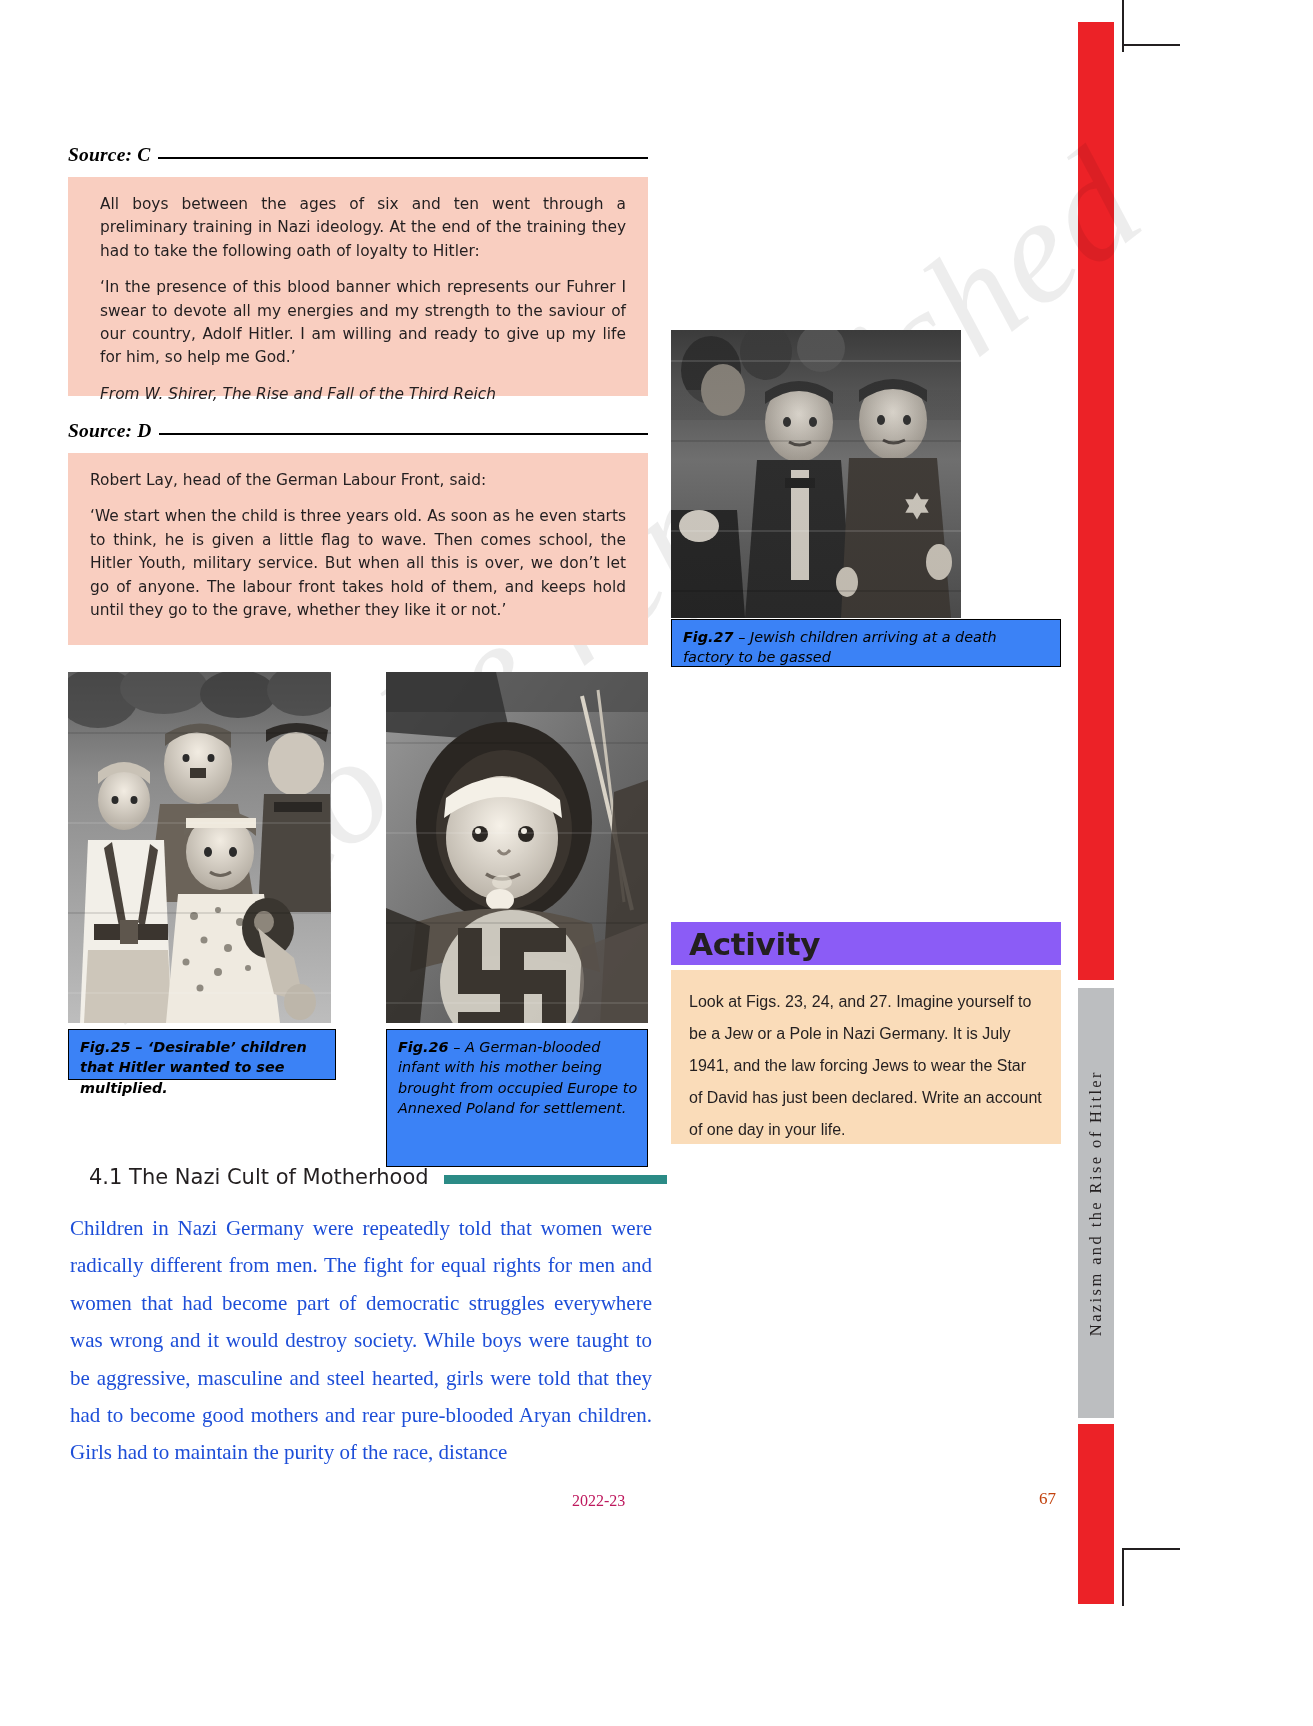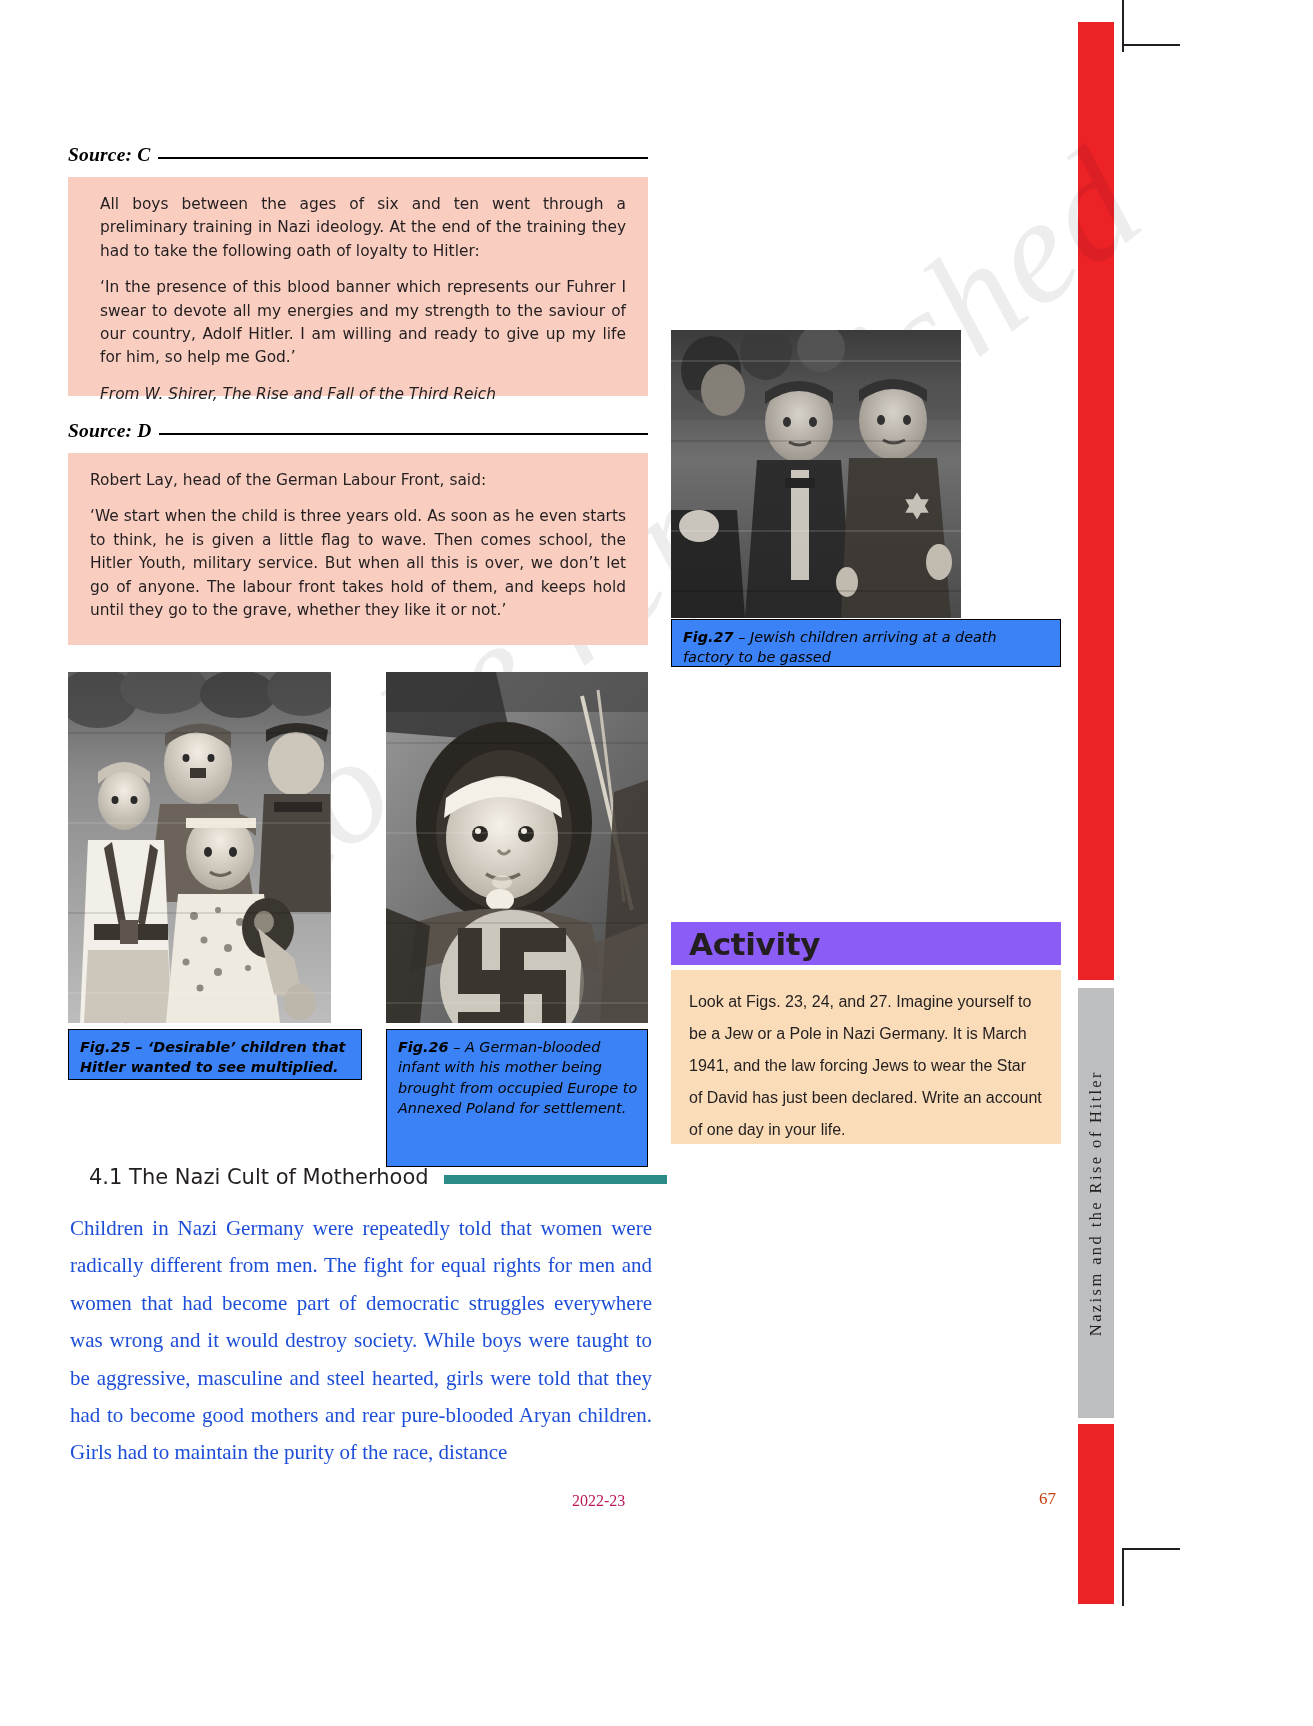--- a/index.html
+++ b/index.html
@@ -426,21 +426,21 @@
 
       <g opacity="0.1">
         <rect x="0" y="60" width="263" height="2" fill="#000"></rect>
         <rect x="0" y="150" width="263" height="2" fill="#fff"></rect>
         <rect x="0" y="240" width="263" height="2" fill="#000"></rect>
         <rect x="0" y="320" width="263" height="2" fill="#fff"></rect>
       </g>
     </svg>
   </div>
 
-  <div class="caption bold-cap" style="left:68px; top:1029px; width:294px; height:51px;">
+  <div class="caption bold-cap" style="left:68px; top:1029px; width:268px; height:51px;">
     <b>Fig.25</b><span> – </span><span>‘Desirable’ children that Hitler wanted to see multiplied.</span>
   </div>
 
   <div class="photo" style="left:386px; top:672px; width:262px; height:351px;">
     <svg class="grain" viewBox="0 0 262 351" preserveAspectRatio="none">
       <defs>
         <linearGradient id="f26bg" x1="0" y1="0" x2="1" y2="1">
           <stop offset="0%" stop-color="#9a9a9a"></stop>
           <stop offset="55%" stop-color="#6b6b6b"></stop>
           <stop offset="100%" stop-color="#4c4c4c"></stop>
@@ -503,21 +503,21 @@
   </div>
 
   <div class="caption" style="left:386px; top:1029px; width:262px; height:138px;">
     <b>Fig.26</b><span> – </span><span>A German-blooded infant with his mother being brought from occupied Europe to Annexed Poland for settlement.</span>
   </div>
 
   <div class="activity-head" style="left:671px; top:922px; width:390px; height:43px;">
     <span>Activity</span>
   </div>
   <div class="activity-body" style="left:671px; top:970px; width:390px; height:174px;">
-    <p>Look at Figs. 23, 24, and 27. Imagine yourself to be a Jew or a Pole in Nazi Germany. It is March 1941, and the law forcing Jews to wear the Star of David has just been declared. Write an account of one day in your life.</p>
+    <p>Look at Figs. 23, 24, and 27. Imagine yourself to be a Jew or a Pole in Nazi Germany. It is July 1941, and the law forcing Jews to wear the Star of David has just been declared. Write an account of one day in your life.</p>
   </div>
 
   <div class="sec-head-row" style="left:70px; top:1165px; width:578px;margin-left:19px;">
     <div class="txt">4.1 The Nazi Cult of Motherhood</div>
     <div class="bar"></div>
   </div>
 
   <div class="body-text" style="left:70px; top:1210px; width:582px;">
     <p>Children in Nazi Germany were repeatedly told that women were radically different from men. The fight for equal rights for men and women that had become part of democratic struggles everywhere was wrong and it would destroy society. While boys were taught to be aggressive, masculine and steel hearted, girls were told that they had to become good mothers and rear pure-blooded Aryan children. Girls had to maintain the purity of the race, distance</p>
   </div>

